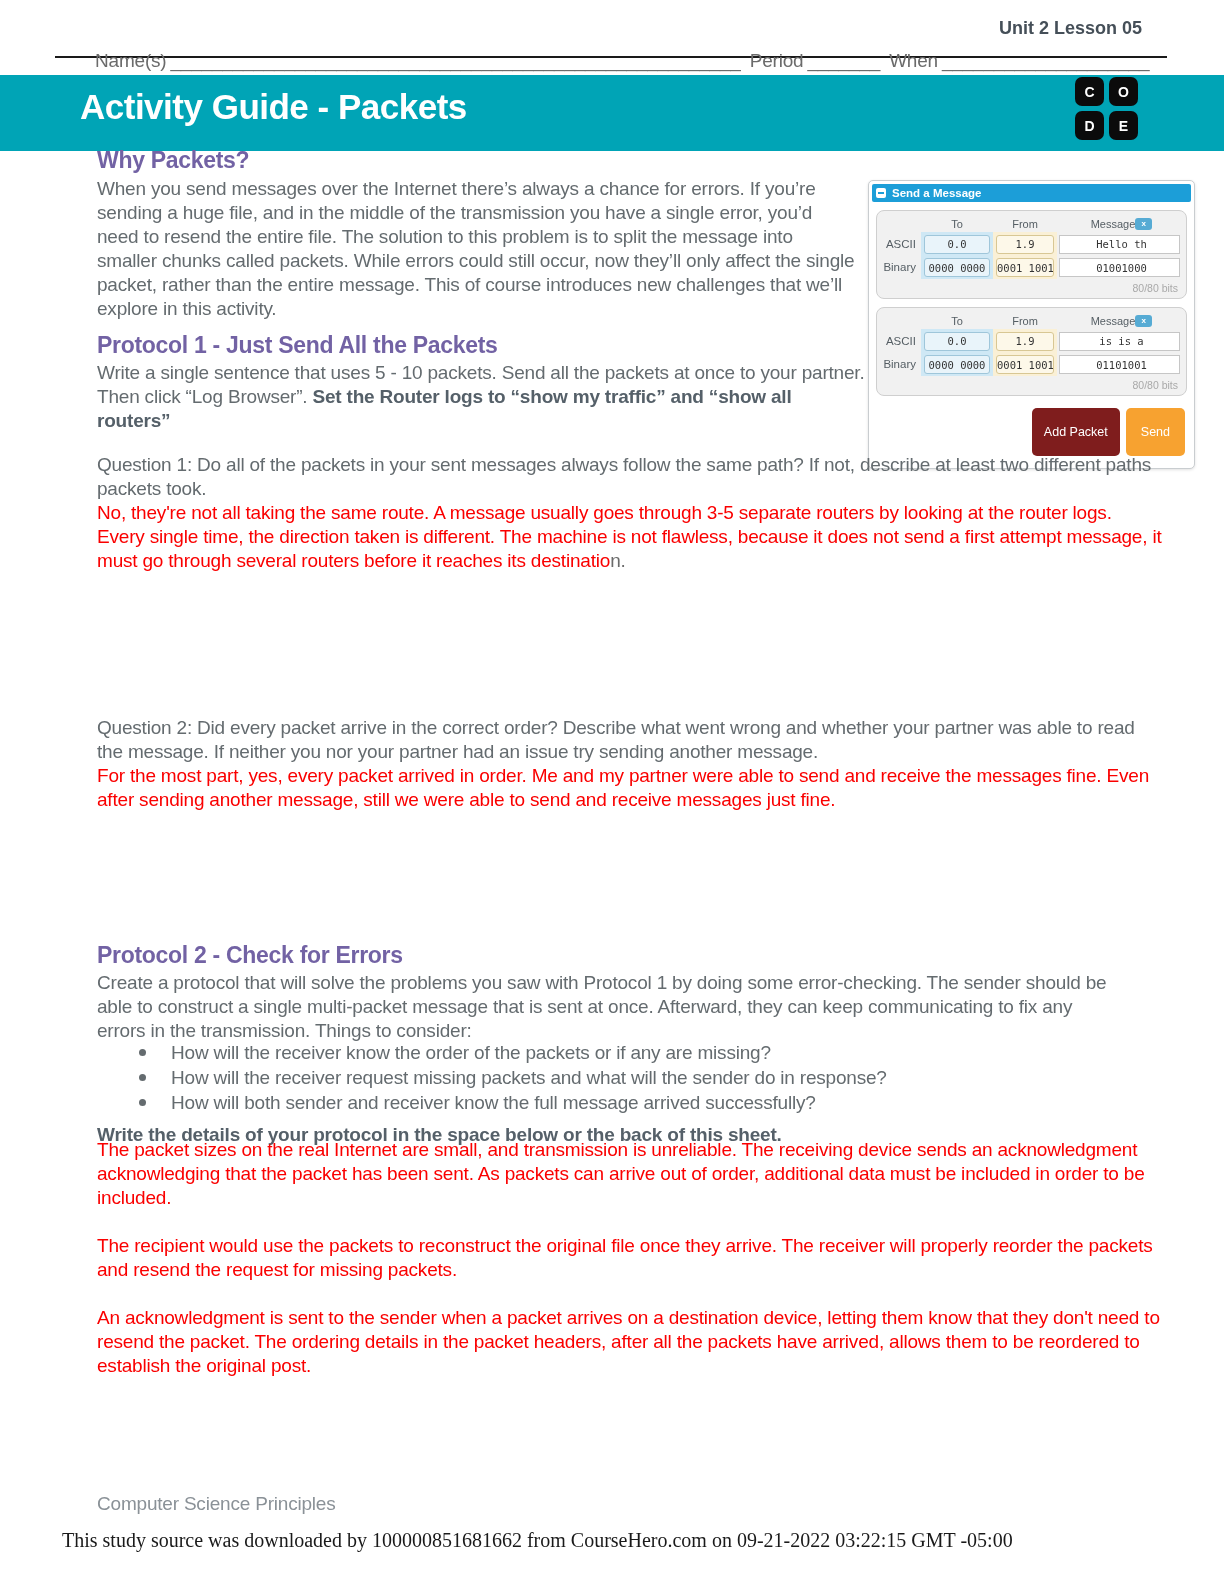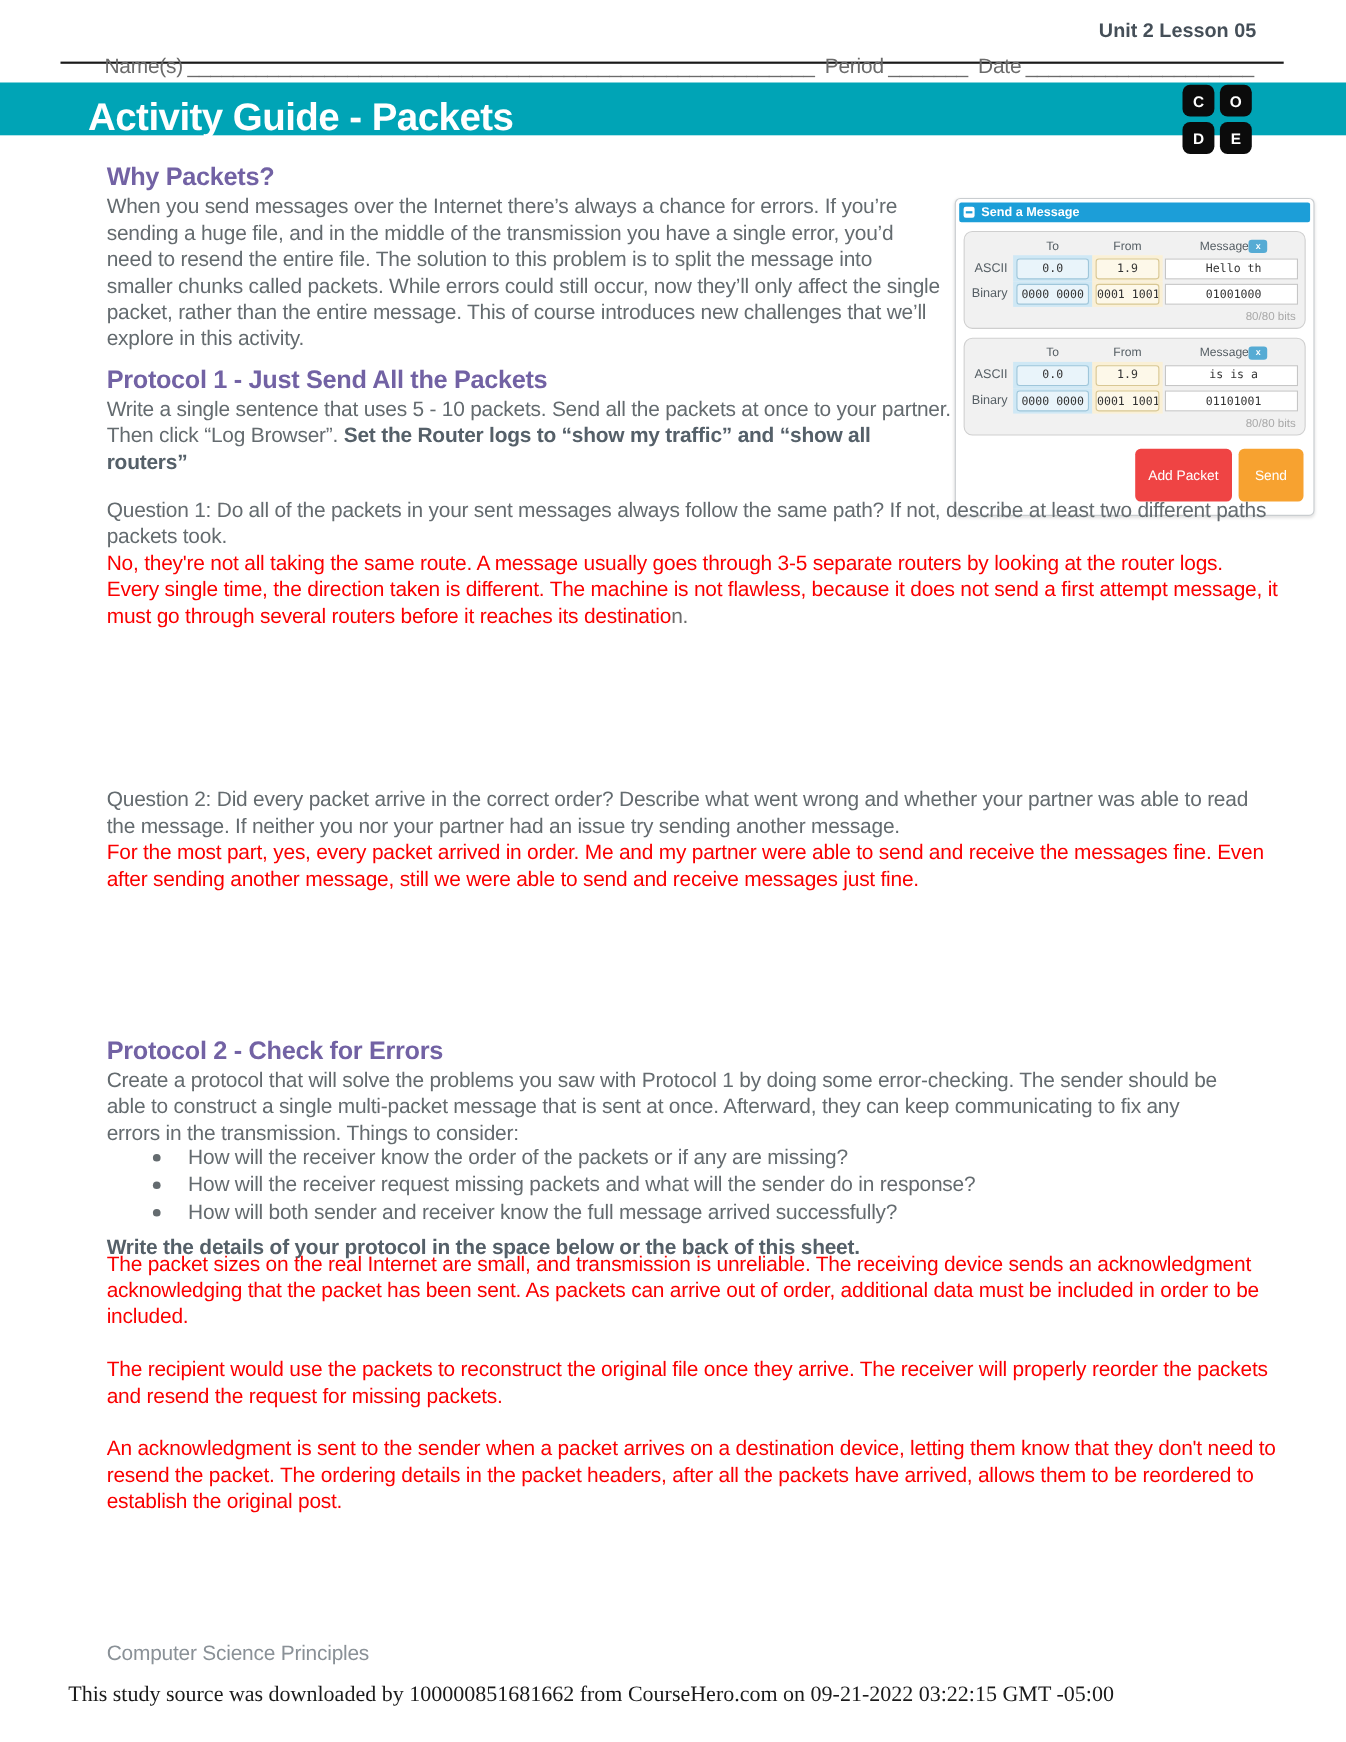--- a/index.html
+++ b/index.html
@@ -10,21 +10,21 @@
   }
   .abs { position:absolute; }
 
   
   .unit-lesson { top:18px; right:82px; font-size:18px; font-weight:bold; color:#454f58; }
   .head-rule { top:56px; left:55px; width:1112px; height:0; border-top:2px solid #1a1a1a; }
   .name-row { top:50px; left:95px; font-size:19px; color:#6b6b6b; white-space:nowrap; letter-spacing:-0.2px; }
   .name-row span { margin-right:4px; }
 
   
-  .banner { top:75px; left:0; width:1224px; height:48px; background:#00a4b6; }
+  .banner { top:75px; left:0; width:1224px; height:76px; background:#00a4b6; }
   .banner-title {
     position:absolute; left:80px; top:12px; color:#ffffff;
     font-size:35px; font-weight:bold; letter-spacing:-0.5px;
   }
   .code-logo {
     position:absolute; right:86px; top:2px;
     display:grid; grid-template-columns:29px 29px; grid-template-rows:29px 29px; gap:5px;
   }
   .code-block {
     background:#0b0b0b; border-radius:7px; color:#ffffff;
@@ -98,38 +98,38 @@
   .pk-input {
     width:100%; height:19px; font-family:"DejaVu Sans Mono", monospace;
     font-size:10.5px; color:#333333; text-align:center; outline:none;
   }
   .in-to   { background:#e9f4fa; border:1px solid #9fc6da; border-radius:3px; }
   .in-from { background:#fdf8e9; border:1px solid #d8c794; border-radius:3px; }
   .in-msg  { background:#ffffff; border:1px solid #c6c6c6; border-radius:0; text-align:center; padding-left:4px; }
   .bits-label { grid-column:1 / 5; text-align:right; font-size:10.5px; color:#a9a9a9; padding:3px 2px 2px 0; }
   .widget-buttons { display:flex; justify-content:flex-end; gap:6px; margin:12px 6px 12px 0; }
   .btn { border:none; border-radius:5px; color:#ffffff; font-family:"Liberation Sans", sans-serif; font-size:12.5px; padding:6px 12px; cursor:pointer; }
-  .btn-add  { background:#ef4444; }
+  .btn-add  { background:#7f1d1d; }
   .btn-send { background:#f7a230; padding:17px 15px; }
 
   
   .footer-csp { top:1493px; left:97px; font-size:19px; color:#8a9197; letter-spacing:-0.2px; }
   .footer-serif { font-family:"Liberation Serif", serif; font-size:20px; color:#1a1a1a;margin-top:28px; }
   .footer-download { top:1501px; left:62px; }
   .footer-url { top:1558px; left:62px; text-decoration:none; color:#1a1a1a; }
 </style>
 </head>
 <body>
 
 <div class="abs unit-lesson">Unit 2 Lesson 05</div>
 <div class="abs head-rule"></div>
 <div class="abs name-row">
   <span>Name(s)</span><span>_______________________________________________________</span>
   <span>Period</span><span>_______</span>
-  <span>Date</span><span>____________________</span>
+  <span>When</span><span>____________________</span>
 </div>
 
 <div class="abs banner">
   <div class="banner-title">Activity Guide - Packets</div>
   <div class="code-logo">
     <div class="code-block">C</div>
     <div class="code-block">O</div>
     <div class="code-block">D</div>
     <div class="code-block">E</div>
   </div>

